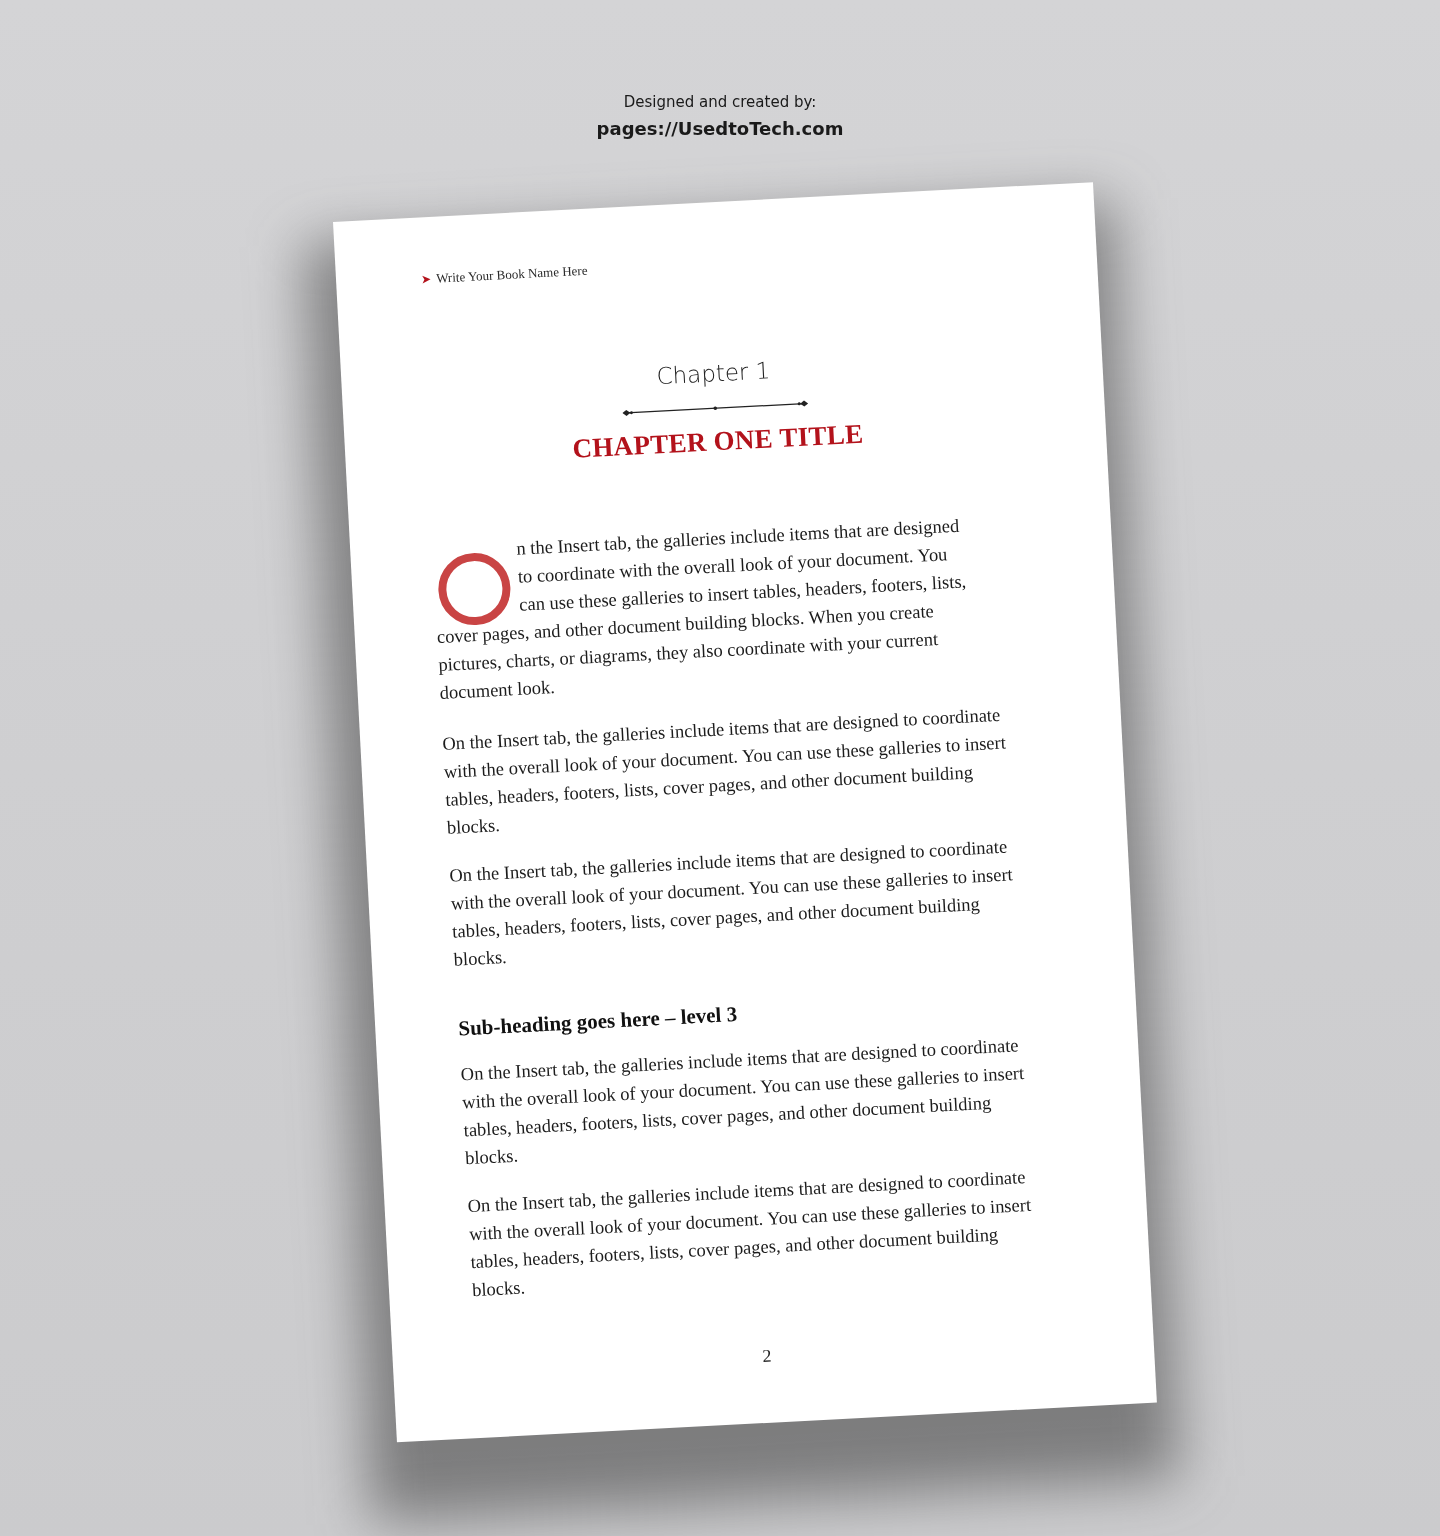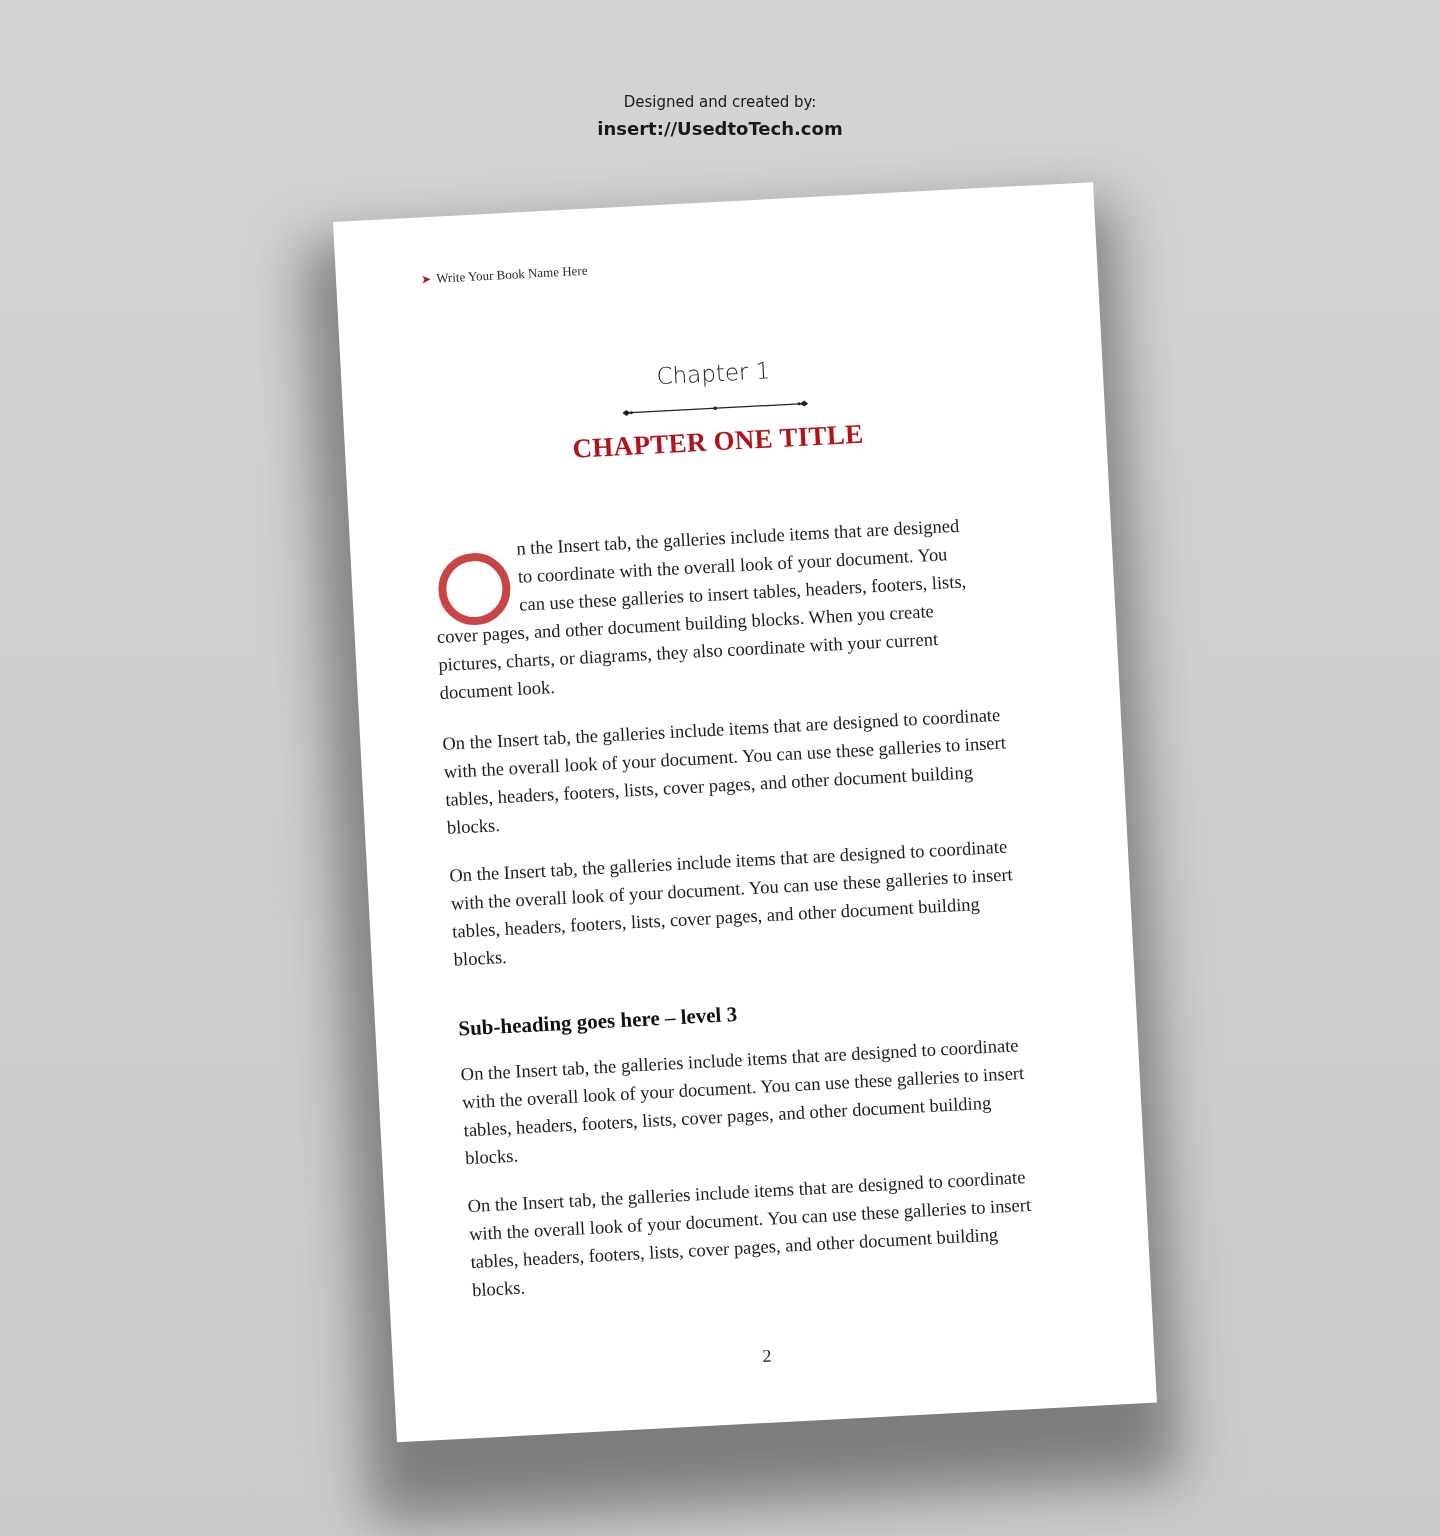--- a/index.html
+++ b/index.html
@@ -54,21 +54,21 @@
   .p3 { left:82px; top:645px; }
   .subheading { left:83px; top:800px; font-size:21px; font-weight:bold; color:#111; white-space:nowrap; }
   .p4 { left:83px; top:844px; }
   .p5 { left:83px; top:976px; }
   .page-number { left:0; width:748px; top:1145px; text-align:center; font-size:18px; color:#222; }
 </style>
 </head>
 <body>
 
 <div class="credit credit-line1">Designed and created by:</div>
-<div class="credit credit-line2">insert://UsedtoTech.com</div>
+<div class="credit credit-line2">pages://UsedtoTech.com</div>
 
 <div class="shadow"></div>
 
 <div class="page">
   <div class="running-head">
     <span class="arrow">➤</span><span>Write Your Book Name Here</span>
   </div>
 
   <div class="chapter-num">Chapter 1</div>
 

